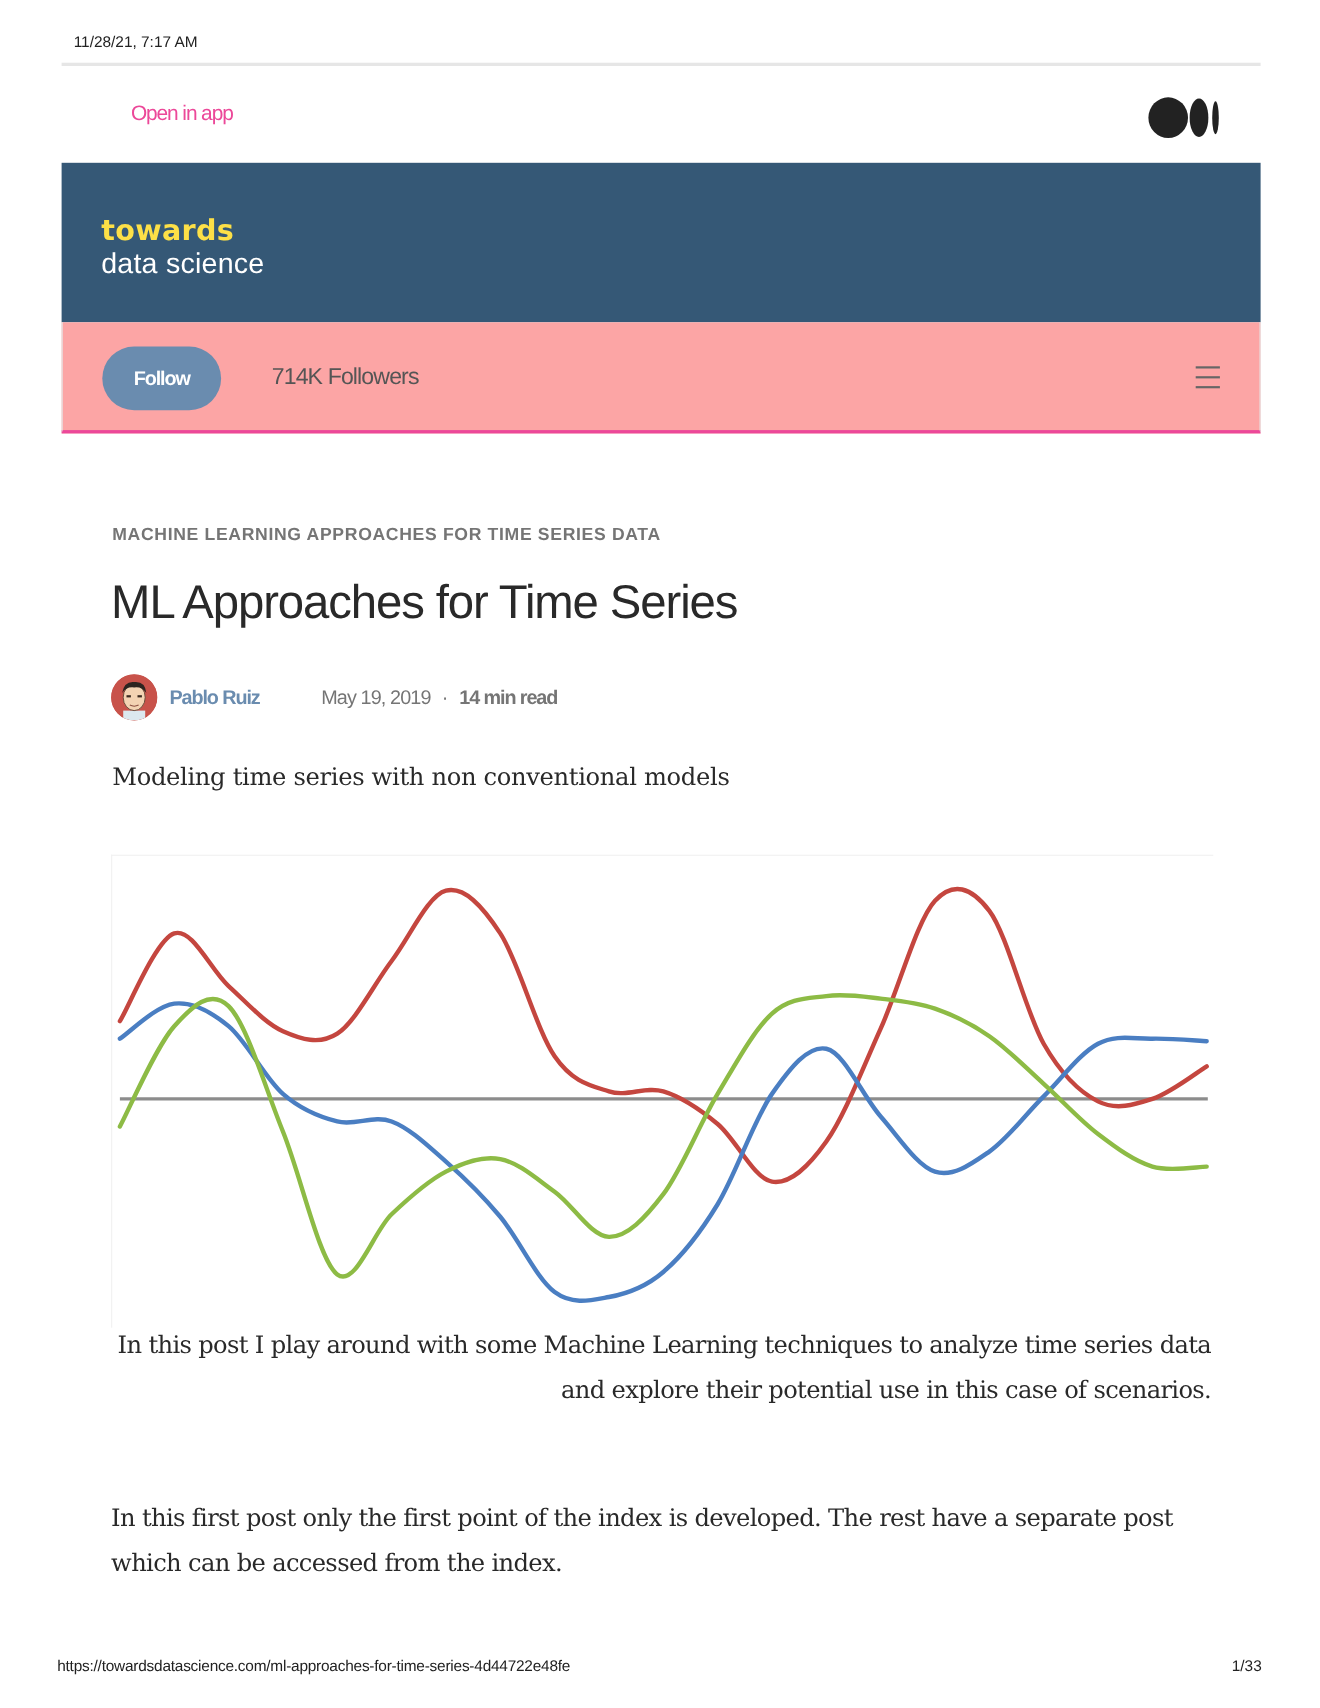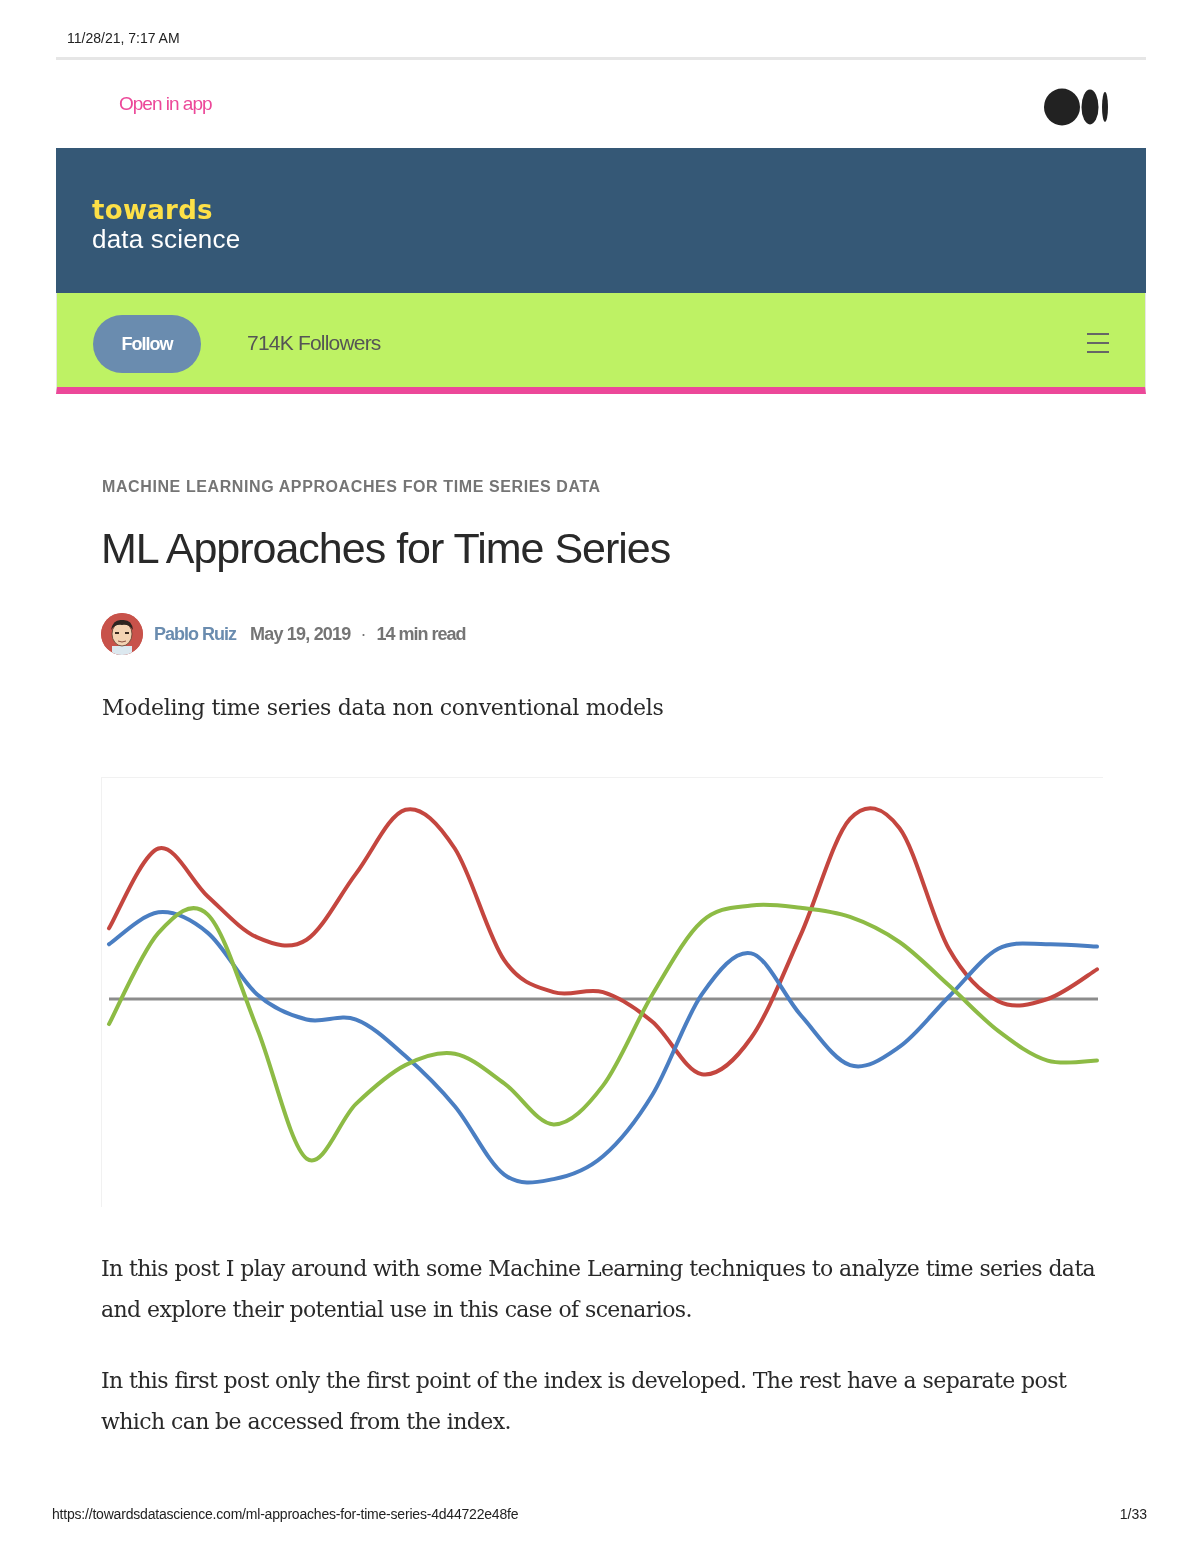--- a/index.html
+++ b/index.html
@@ -11,43 +11,43 @@
   .print-header .title { position: absolute; left: 308px; letter-spacing: -0.1px; }
 
   .topbar { position: absolute; top: 57px; left: 56px; width: 1090px; height: 91px; border-top: 3px solid #e6e6e6; background: #fff; }
   .open-app { position: absolute; left: 35px; top: 33px; font-size: 19px; font-weight: normal; color: #ec4899; letter-spacing: -1px; text-decoration: none; margin-left: 28px; }
   .medium-logo { position: absolute; right: 33px; top: 27px; width: 70px; height: 40px; }
 
   .banner { position: absolute; top: 148px; left: 56px; width: 1090px; height: 145px; background: #355876; }
   .banner .brand1 { position: absolute; left: 36px; top: 47px; font-family: "DejaVu Sans", sans-serif; font-weight: bold; font-size: 26px; color: #fde047; letter-spacing: 0.3px; }
   .banner .brand2 { position: absolute; left: 36px; top: 76px; font-family: Liberation Sans, sans-serif; font-size: 26px; color: #fff; letter-spacing: 0.2px; }
 
-  .followbar { position: absolute; top: 293px; left: 56px; width: 1090px; height: 101px; border-left: 1px solid #e6e6e6; border-right: 1px solid #e6e6e6; border-bottom: 7px solid #ec4899; background: #bef264; }
+  .followbar { position: absolute; top: 293px; left: 56px; width: 1090px; height: 101px; border-left: 1px solid #e6e6e6; border-right: 1px solid #e6e6e6; border-bottom: 3px solid #ec4899; background: #fca5a5; }
   .follow-btn { position: absolute; left: 36px; top: 22px; width: 108px; height: 58px; border-radius: 29px; background: #6a8caf; color: #fff; font-size: 18px; font-weight: bold; letter-spacing: -1px; border: none; display: flex; align-items: center; justify-content: center; cursor: pointer; }
   .followers { position: absolute; left: 190px; top: 38px; font-size: 21px; color: #555; letter-spacing: -0.8px; }
   .menu-icon { position: absolute; right: 34px; top: 40px; width: 24px; height: 22px; cursor: pointer; }
   .menu-icon span { display: block; width: 22px; height: 2px; background: #666; margin-bottom: 7px; }
 
   .kicker { position: absolute; top: 478px; left: 102px; font-size: 16px; font-weight: bold; color: #757575; letter-spacing: 0.6px; }
   .article-title { position: absolute; top: 524px; left: 101px; font-size: 43px; font-weight: normal; color: #292929; letter-spacing: -1px; }
 
   .byline { position: absolute; top: 613px; left: 101px; height: 42px; display: flex; align-items: center; text-align: right; }
   .avatar { width: 42px; height: 42px; border-radius: 50%; background: #c8524a; position: relative; overflow: hidden; margin-right: 11px; }
   .author { font-size: 18px; font-weight: bold; color: #6a8caf; letter-spacing: -1px; margin-right: 14px; }
-  .pubdate { font-size: 18px; font-weight: bold; color: #757575; letter-spacing: -0.8px; }
+  .pubdate { font-size: 18px; font-weight: normal; color: #757575; letter-spacing: -0.8px; margin-left: 42px; }
   .dot { font-size: 18px; color: #757575; margin: 0 10px; }
   .readtime { font-size: 18px; font-weight: bold; color: #757575; letter-spacing: -1px; }
 
   .subtitle { position: absolute; top: 695px; left: 102px; font-family: "DejaVu Serif", serif; font-size: 22px; color: #292929; letter-spacing: -0.3px; }
 
   .chart-wrap { position: absolute; top: 777px; left: 101px; width: 1002px; height: 430px; border-left: 1px solid #f1f1f1; border-top: 1px solid #f1f1f1; }
   .chart-wrap svg { position: absolute; left: -101px; top: -777px; }
 
   .body-text { position: absolute; left: 101px; width: 1000px; font-family: "DejaVu Serif", serif; font-size: 22px; line-height: 41px; color: #292929; letter-spacing: -0.6px; }
-  .p1 { top: 1248px; }
+  .p1 { top: 1203px; text-align: right; }
   .p2 { top: 1360px; }
 
   .print-footer { position: absolute; top: 1506px; left: 0; width: 1200px; font-size: 14px; color: #222; }
   .print-footer .url { position: absolute; left: 52px; letter-spacing: -0.2px; }
   .print-footer .page { position: absolute; right: 53px; }
 </style>
 </head>
 <body>
 
 <div class="print-header">
@@ -92,21 +92,21 @@
       <rect x="24" y="19" width="4" height="2" fill="#3a2a20"></rect>
       <path d="M17 28 Q21 30 25 28" stroke="#8a5040" stroke-width="1" fill="none"></path>
     </svg>
   </div>
   <span class="author">Pablo Ruiz</span>
   <span class="pubdate">May 19, 2019</span>
   <span class="dot">·</span>
   <span class="readtime">14 min read</span>
 </div>
 
-<div class="subtitle">Modeling time series data non conventional models</div>
+<div class="subtitle">Modeling time series with non conventional models</div>
 
 <div class="chart-wrap">
   <svg width="1200" height="1553" viewBox="0 0 1200 1553">
     <line id="baseline" x1="108" y1="998" x2="1097" y2="998" stroke="#8c8c8c" stroke-width="3"></line>
     <path id="series-red" fill="none" stroke="#c4463f" stroke-width="4" stroke-linecap="round" d="M108,927.32 C116.23333333333333,914.02 140.93333333333334,852.84 157.4,847.52 C173.86666666666667,842.1999999999999 190.33333333333334,880.5799999999999 206.8,895.4 C223.26666666666668,910.22 239.73333333333332,929.22 256.2,936.44 C272.66666666666663,943.6600000000001 289.1333333333333,949.36 305.6,938.72 C322.0666666666667,928.08 338.53333333333336,894.26 355,872.6 C371.46666666666664,850.94 387.9333333333333,812.94 404.4,808.76 C420.8666666666667,804.5799999999999 437.33333333333337,822.4399999999999 453.8,847.52 C470.26666666666665,872.6 486.73333333333335,935.3 503.2,959.24 C519.6666666666666,983.1800000000001 536.1333333333333,985.8399999999999 552.6,991.16 C569.0666666666667,996.48 585.5333333333333,986.22 602,991.16 C618.4666666666667,996.0999999999999 634.9333333333333,1007.1199999999999 651.4,1020.8 C667.8666666666667,1034.48 684.3333333333333,1070.58 700.8,1073.24 C717.2666666666667,1075.9 733.7333333333333,1059.94 750.2,1036.76 C766.6666666666667,1013.5799999999999 783.1333333333333,970.64 799.6,934.16 C816.0666666666667,897.68 832.5333333333333,835.74 849,817.88 C865.4666666666667,800.02 881.9333333333333,805.34 898.4,827 C914.8666666666667,848.66 931.3333333333333,918.96 947.8,947.84 C964.2666666666667,976.72 980.7333333333333,991.92 997.2,1000.28 C1013.6666666666667,1008.64 1030.1333333333332,1003.3199999999999 1046.6,998 C1063.0666666666666,992.6800000000001 1087.7666666666667,973.3 1096,968.36"></path>
     <path id="series-blue" fill="none" stroke="#4a7ec2" stroke-width="4" stroke-linecap="round" d="M108,943.28 C116.23333333333333,937.96 140.93333333333334,913.26 157.4,911.36 C173.86666666666667,909.46 190.33333333333334,918.2 206.8,931.88 C223.26666666666668,945.56 239.73333333333332,979 256.2,993.44 C272.66666666666663,1007.8800000000001 289.1333333333333,1014.34 305.6,1018.52 C322.0666666666667,1022.6999999999999 338.53333333333336,1012.4399999999999 355,1018.52 C371.46666666666664,1024.6 387.9333333333333,1040.56 404.4,1055 C420.8666666666667,1069.44 437.33333333333337,1085.4 453.8,1105.16 C470.26666666666665,1124.92 486.73333333333335,1161.4 503.2,1173.56 C519.6666666666666,1185.7199999999998 536.1333333333333,1181.1599999999999 552.6,1178.12 C569.0666666666667,1175.08 585.5333333333333,1169.3799999999999 602,1155.32 C618.4666666666667,1141.26 634.9333333333333,1120.74 651.4,1093.76 C667.8666666666667,1066.78 684.3333333333333,1017 700.8,993.44 C717.2666666666667,969.8800000000001 733.7333333333333,948.98 750.2,952.4 C766.6666666666667,955.8199999999999 783.1333333333333,995.34 799.6,1013.96 C816.0666666666667,1032.58 832.5333333333333,1058.8 849,1064.12 C865.4666666666667,1069.4399999999998 881.9333333333333,1057.2800000000002 898.4,1045.88 C914.8666666666667,1034.48 931.3333333333333,1012.0600000000001 947.8,995.72 C964.2666666666667,979.38 980.7333333333333,956.58 997.2,947.84 C1013.6666666666667,939.1 1030.1333333333332,943.66 1046.6,943.28 C1063.0666666666666,942.9 1087.7666666666667,945.18 1096,945.56"></path>
     <path id="series-green" fill="none" stroke="#8dbb45" stroke-width="4" stroke-linecap="round" d="M108,1023.08 C116.23333333333333,1007.88 140.93333333333334,950.12 157.4,931.88 C173.86666666666667,913.64 190.33333333333334,897.68 206.8,913.64 C223.26666666666668,929.6 239.73333333333332,986.9800000000001 256.2,1027.64 C272.66666666666663,1068.3000000000002 289.1333333333333,1145.06 305.6,1157.6 C322.0666666666667,1170.1399999999999 338.53333333333336,1118.46 355,1102.88 C371.46666666666664,1087.3000000000002 387.9333333333333,1072.48 404.4,1064.12 C420.8666666666667,1055.7599999999998 437.33333333333337,1049.68 453.8,1052.72 C470.26666666666665,1055.76 486.73333333333335,1070.58 503.2,1082.36 C519.6666666666666,1094.1399999999999 536.1333333333333,1123.02 552.6,1123.4 C569.0666666666667,1123.7800000000002 585.5333333333333,1106.3000000000002 602,1084.64 C618.4666666666667,1062.98 634.9333333333333,1020.8000000000001 651.4,993.44 C667.8666666666667,966.08 684.3333333333333,935.3000000000001 700.8,920.48 C717.2666666666667,905.66 733.7333333333333,906.8 750.2,904.52 C766.6666666666667,902.24 783.1333333333333,904.9 799.6,906.8 C816.0666666666667,908.6999999999999 832.5333333333333,910.2199999999999 849,915.92 C865.4666666666667,921.62 881.9333333333333,929.6 898.4,941 C914.8666666666667,952.4 931.3333333333333,969.5 947.8,984.32 C964.2666666666667,999.1400000000001 980.7333333333333,1017.3800000000001 997.2,1029.92 C1013.6666666666667,1042.46 1030.1333333333332,1054.62 1046.6,1059.56 C1063.0666666666666,1064.5 1087.7666666666667,1059.56 1096,1059.56"></path>
   </svg>
 </div>
 

